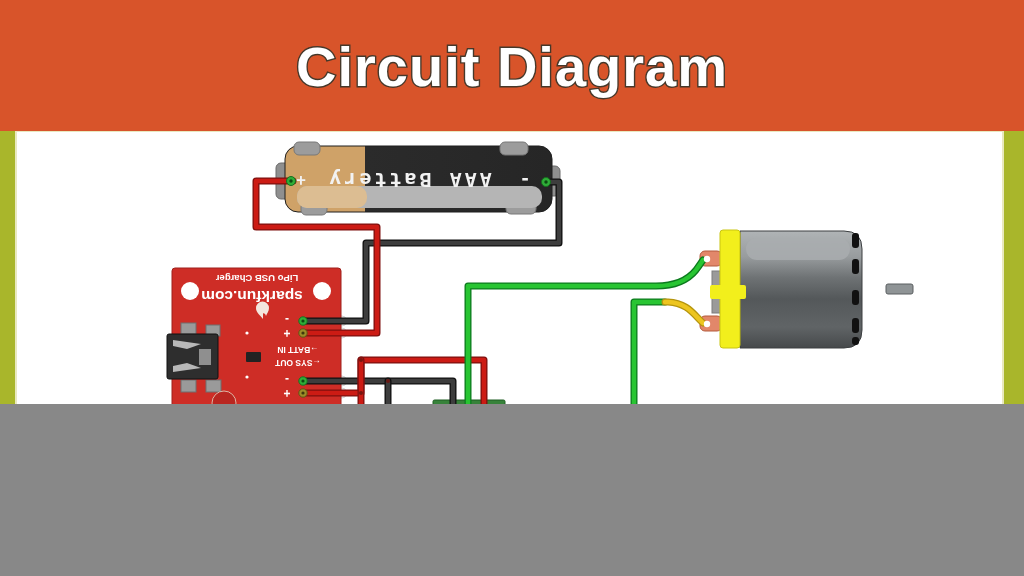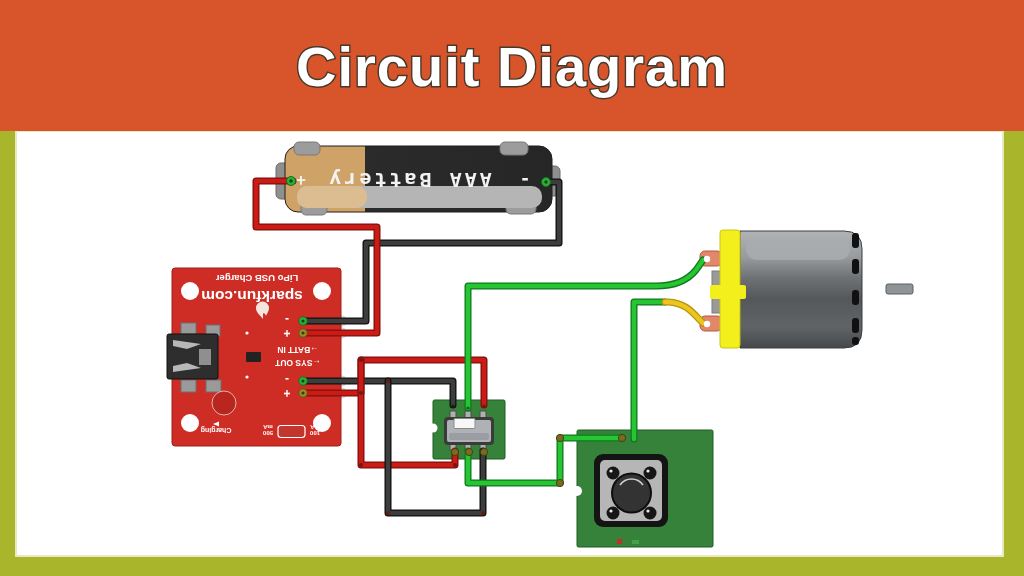--- a/index.html
+++ b/index.html
@@ -1,16 +1,16 @@
 <!DOCTYPE html>
 <html><head>
 <meta charset="utf-8">
 <style>
   html,body{margin:0;padding:0;background:#888;}
-  .stage{position:relative;width:1024px;height:576px;background:#a9b62b;overflow:hidden;
+  .stage{position:relative;width:1024px;height:404px;background:#a9b62b;overflow:hidden;
          font-family:"Liberation Sans",sans-serif;}
   .stage svg{position:absolute;left:0;top:0;}
   text{user-select:none;}
   .title-text{font-family:"Liberation Sans",sans-serif;font-weight:bold;font-size:56px;
               fill:#ffffff;stroke:#46382a;stroke-width:2.8px;paint-order:stroke;letter-spacing:1px;}
   .silk{fill:#ffffff;font-family:"Liberation Sans",sans-serif;font-weight:bold;}
   .batt-txt{fill:#f2f2f2;font-family:"DejaVu Sans Mono","Liberation Mono",monospace;font-weight:bold;}
   .w-out{fill:none;stroke-width:7;stroke-linecap:round;stroke-linejoin:round;}
   .w-core{fill:none;stroke-width:4.4;stroke-linecap:round;stroke-linejoin:round;}
   .red-o{stroke:#7e100e}.red-c{stroke:#cc1b14}

